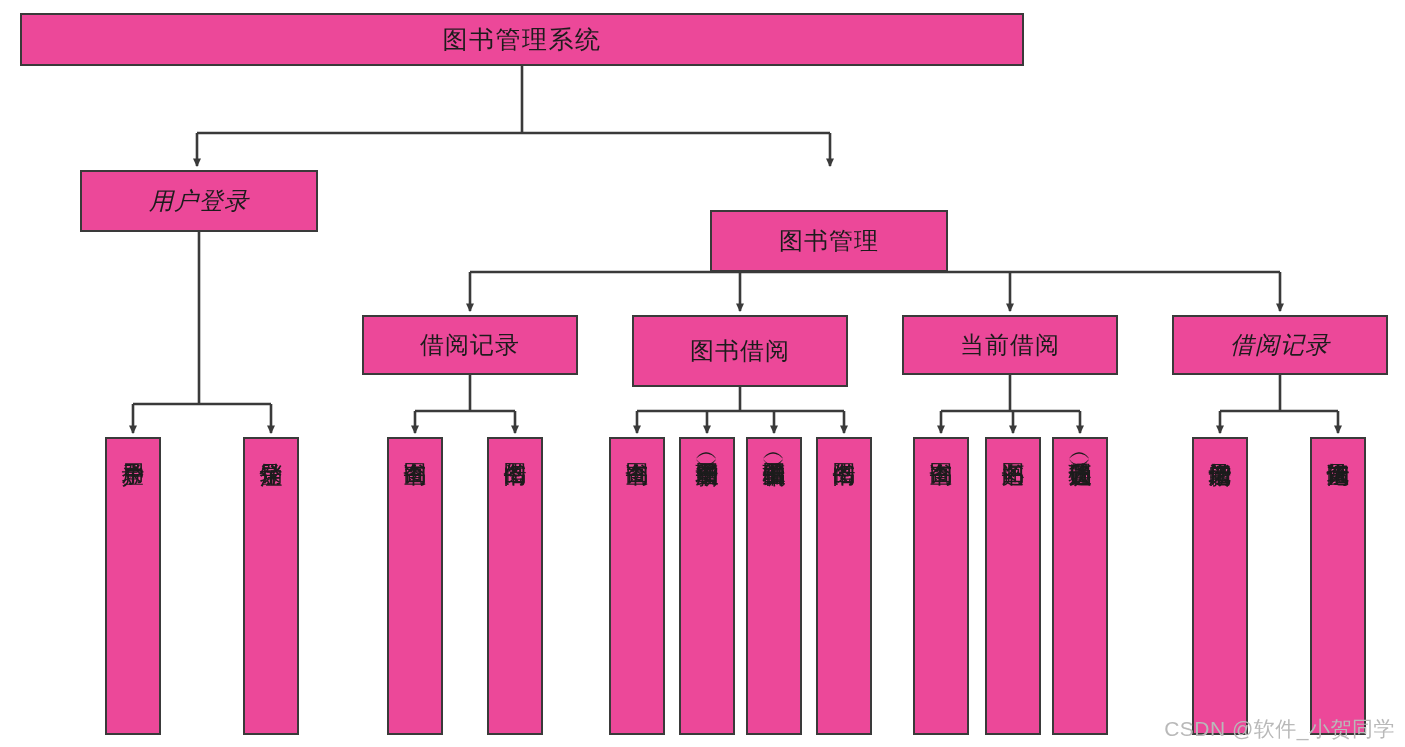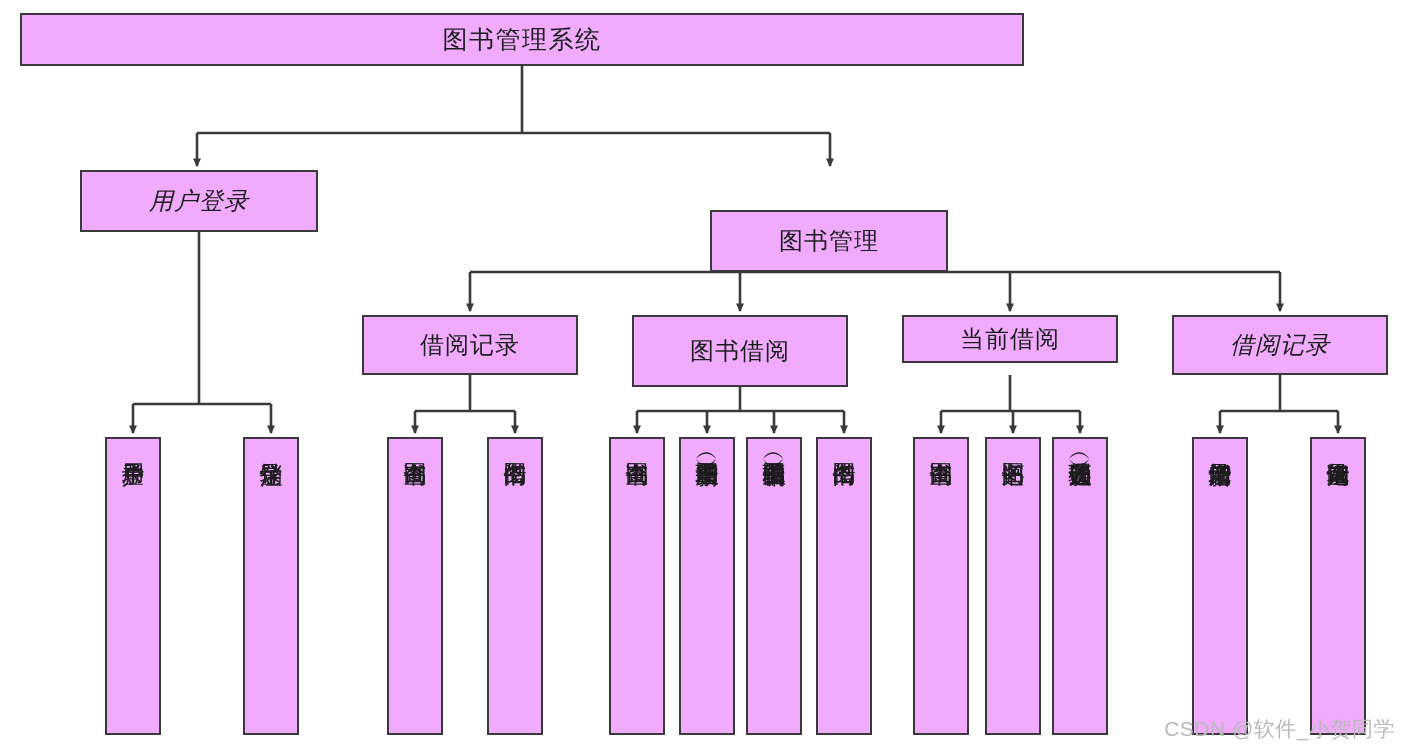--- a/index.html
+++ b/index.html
@@ -9,21 +9,21 @@
     font-family:"Liberation Sans","DejaVu Sans",sans-serif;
     position:relative;
     overflow:hidden;
   }
   #diagram-root{position:absolute;left:0;top:0;width:1405px;height:747px;}
   #edge-layer{position:absolute;left:0;top:0;width:1405px;height:747px;pointer-events:none;}
 
   .node{
     position:absolute;
     box-sizing:border-box;
-    background:#f0abfc;
+    background:#ec4899;
     border:2px solid #3a3a3a;
     display:flex;
     align-items:center;
     justify-content:center;
     color:#1c1c1c;
   }
   .node.h-node{
     font-size:24px;
     line-height:1.2;
     letter-spacing:1px;
@@ -138,21 +138,21 @@
   <div class="node h-node" style="left:710px;top:170px;width:238px;height:62px;margin-top:40px;">
     <span class="htext">图书管理</span>
   </div>
 
   <div class="node h-node" style="left:362px;top:315px;width:216px;height:60px;">
     <span class="htext">借阅记录</span>
   </div>
   <div class="node h-node" style="left:632px;top:315px;width:216px;height:72px;">
     <span class="htext">图书借阅</span>
   </div>
-  <div class="node h-node" style="left:902px;top:315px;width:216px;height:48px;">
+  <div class="node h-node" style="left:902px;top:315px;width:216px;height:60px;">
     <span class="htext">当前借阅</span>
   </div>
   <div class="node h-node" style="left:1172px;top:315px;width:216px;height:60px;font-style:italic;">
     <span class="htext">借阅记录</span>
   </div>
 
   <div class="node leaf-node" style="left:105px;top:437px;width:56px;height:298px;">
     <span class="vtext">用户登录</span>
   </div>
   <div class="node leaf-node" style="left:243px;top:437px;width:56px;height:298px;">

